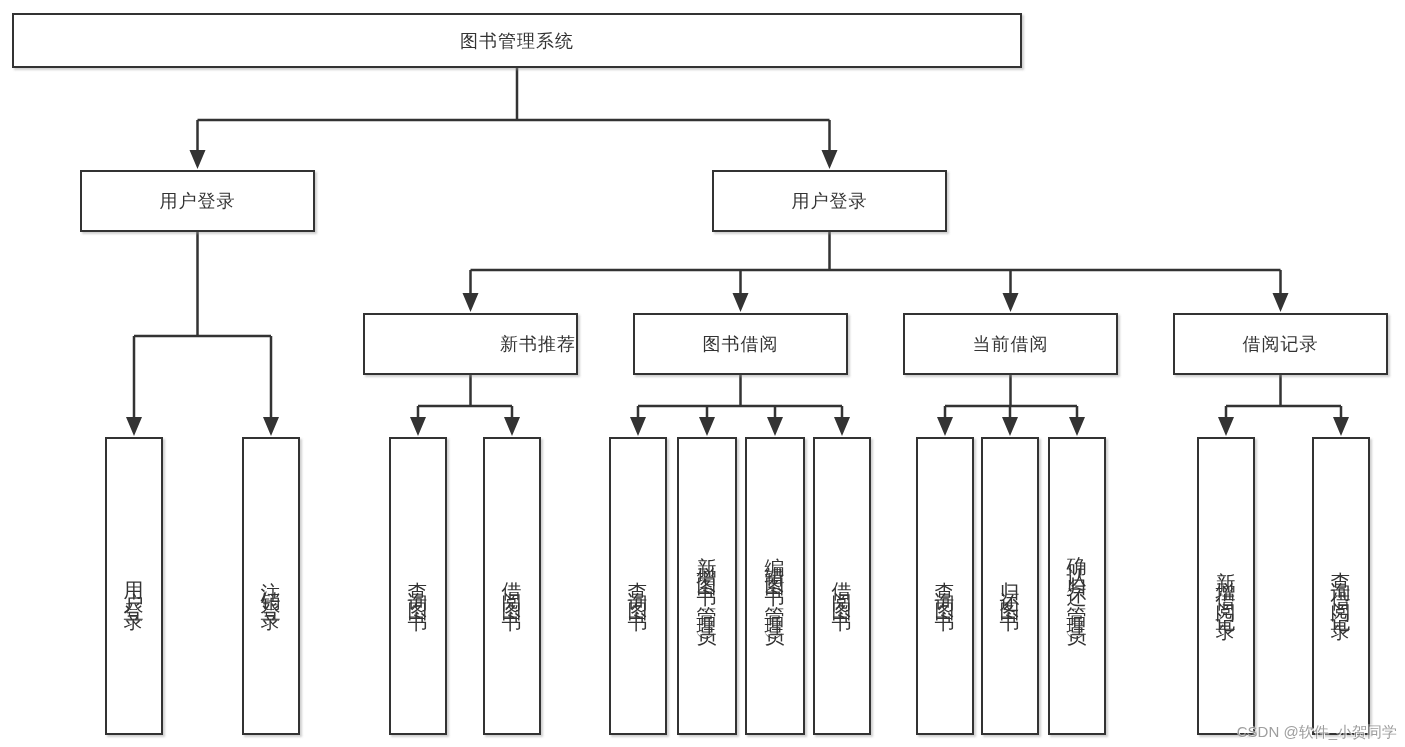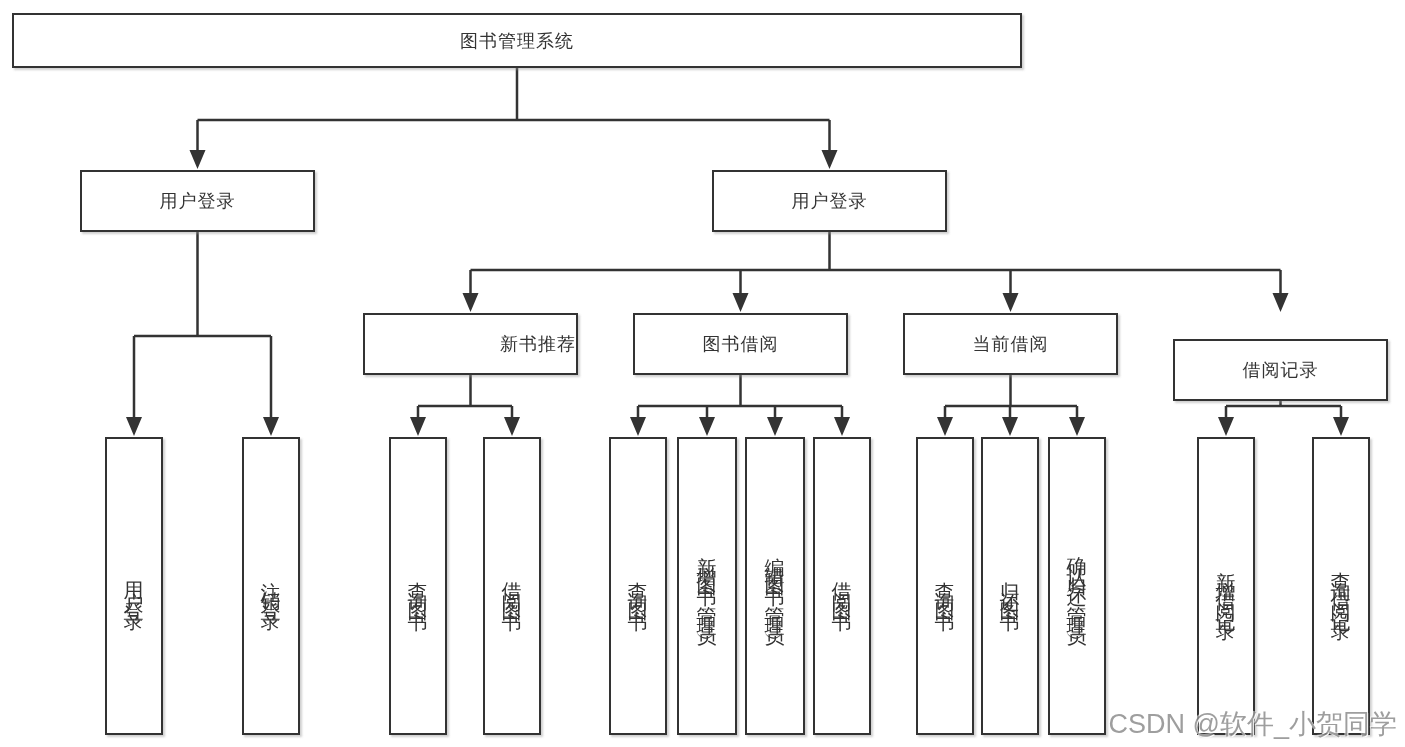--- a/index.html
+++ b/index.html
@@ -46,21 +46,21 @@
     font-size: 20px;
     letter-spacing: 10px;
     line-height: 1;
     white-space: nowrap;
   }
   #watermark {
     position: absolute;
     right: 8px;
     bottom: 5px;
     z-index: 3;
-    font-size: 27px;
+    font-size: 15px;
     color: rgba(137,137,137,0.82);
     text-shadow: 1px 1px 0 rgba(255,255,255,0.95), -1px -1px 0 rgba(255,255,255,0.55);
     white-space: nowrap;
   }
 </style>
 </head>
 <body>
 
 <div id="stage">
 
@@ -119,21 +119,21 @@
 
   <div class="node h" style="left:363px; top:313px; width:215px; height:62px;justify-content:flex-end;">
     <span>新书推荐</span>
   </div>
   <div class="node h" style="left:633px; top:313px; width:215px; height:62px;">
     <span>图书借阅</span>
   </div>
   <div class="node h" style="left:903px; top:313px; width:215px; height:62px;justify-content:center;">
     <span>当前借阅</span>
   </div>
-  <div class="node h" style="left:1173px; top:313px; width:215px; height:62px;margin-top:26px;">
+  <div class="node h" style="left:1173px; top:313px; width:215px; height:62px;">
     <span>借阅记录</span>
   </div>
 
   <div class="node v" style="left:105px; top:437px; width:58px; height:298px;">
     <span>用户登录</span>
   </div>
   <div class="node v" style="left:242px; top:437px; width:58px; height:298px;">
     <span>注销登录</span>
   </div>
 

